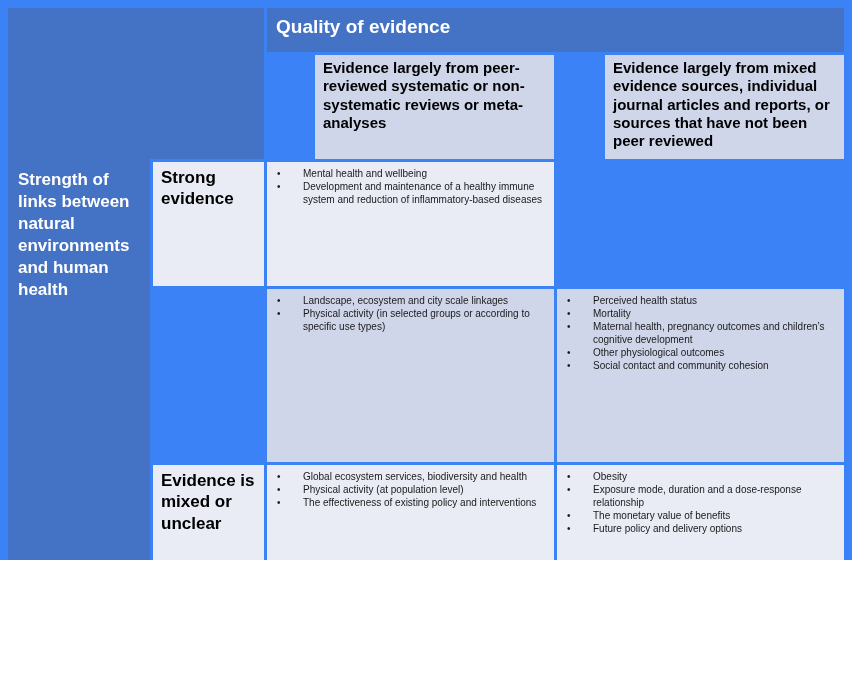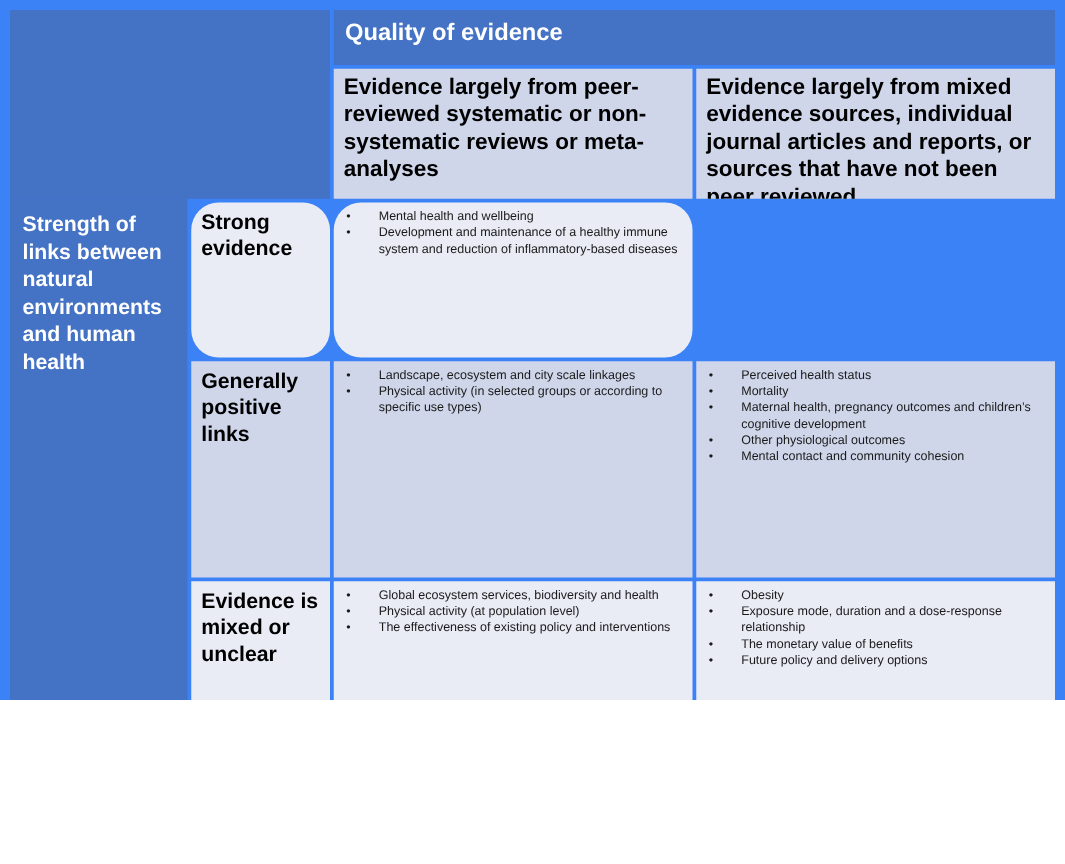--- a/index.html
+++ b/index.html
@@ -44,25 +44,26 @@
     margin-top: -3px;             
     font-size: 17px;
     font-weight: bold;
     line-height: 1.3;
     padding: 10px 8px 0 10px;
     border-bottom: 2px solid #3c64ad;
   }
   
   .desc {
     grid-row: 2;
-    font-size: 18px;
+    font-size: 15px;
     font-weight: bold;
     line-height: 1.22;
     padding: 4px 8px;
     color: #000000;
+    margin-left: 48px;
   }
   .c3 { grid-column: 3; }
   .c4 { grid-column: 4; }
   
   .rowlabel {
     grid-column: 2;
     font-size: 17px;
     font-weight: bold;
     line-height: 1.25;
     padding: 5px 8px;
@@ -81,21 +82,21 @@
   }
   .bullets li::before {
     content: "\2022";
     position: absolute;
     left: 0;
     top: 0;
   }
   
   .band-dark  { background: #CFD6EA; }
   .band-light { background: #E9EBF5; }
-  .row3 { grid-row: 3; border-radius: 22px; }
+  .row3 { grid-row: 3; }
   .row4 { grid-row: 4; }
   .row5 { grid-row: 5; }
   .row5.cell { border-bottom: 2px solid #d6dae7; }
 </style>
 </head>
 <body>
 
 <div class="canvas">
   <div class="tbl">
 
@@ -109,34 +110,33 @@
     <div class="cell blue lhdr">Strength of links between natural environments and human health</div>
 
     <div class="cell rowlabel row3 band-light">Strong evidence</div>
     <div class="cell bullets row3 c3 band-light">
       <ul>
           <li>Mental health and wellbeing</li>
           <li>Development and maintenance of a healthy immune system and reduction of inflammatory-based diseases</li>
         </ul>
     </div>
 
-    <div class="cell rowlabel row4 band-dark">Generally positive links</div>
     <div class="cell bullets row4 c3 band-dark">
       <ul>
           <li>Landscape, ecosystem and city scale linkages</li>
           <li>Physical activity (in selected groups or according to specific use types)</li>
         </ul>
     </div>
     <div class="cell bullets row4 c4 band-dark">
       <ul>
           <li>Perceived health status</li>
           <li>Mortality</li>
           <li>Maternal health, pregnancy outcomes and children’s cognitive development</li>
           <li>Other physiological outcomes</li>
-          <li>Mental contact and community cohesion</li>
+          <li>Social contact and community cohesion</li>
         </ul>
     </div>
 
     <div class="cell rowlabel row5 band-light">Evidence is mixed or unclear</div>
     <div class="cell bullets row5 c3 band-light">
       <ul>
           <li>Global ecosystem services, biodiversity and health</li>
           <li>Physical activity (at population level)</li>
           <li>The effectiveness of existing policy and interventions</li>
         </ul>

